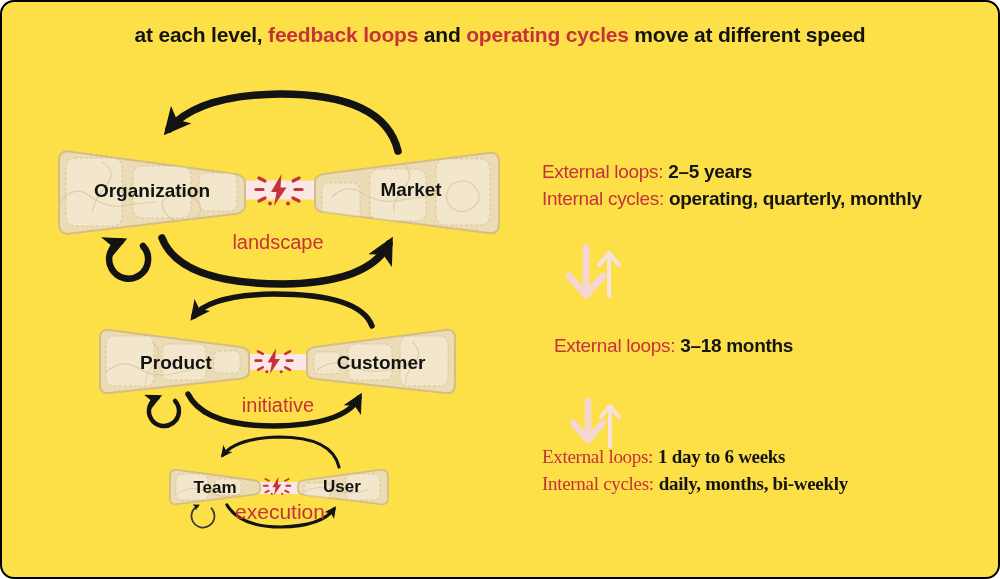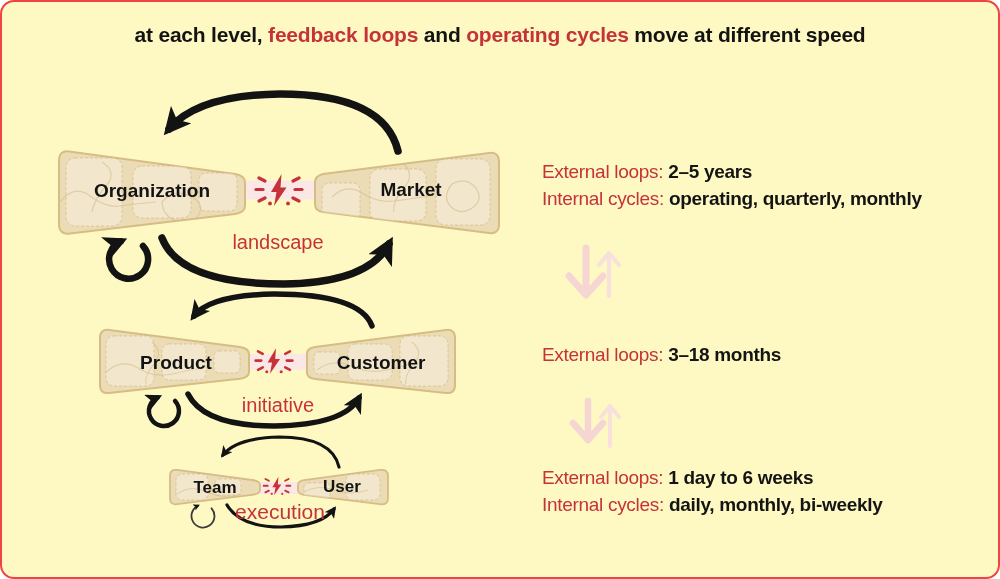--- a/index.html
+++ b/index.html
@@ -1,33 +1,33 @@
 <!DOCTYPE html>
 <html><head>
 <meta charset="utf-8">
 <style>
   html,body{margin:0;padding:0;background:#ffffff;}
   .canvas{
-    position:relative;width:996px;height:575px;background:#fef9c3;
-    border:2px solid #ef4444;border-radius:14px;overflow:hidden;
+    position:relative;width:996px;height:575px;background:#fde047;
+    border:2px solid #000000;border-radius:14px;overflow:hidden;
     font-family:"Liberation Sans","DejaVu Sans",sans-serif;
   }
   .title{
     position:absolute;top:21px;left:0;width:100%;text-align:center;
     font-size:21px;font-weight:700;color:#131313;letter-spacing:-0.2px;
   }
   .title .red{color:#c5323a;}
   svg.diagram{position:absolute;left:0;top:0;}
   .info{
     position:absolute;left:540px;white-space:nowrap;
     font-size:19px;line-height:27px;letter-spacing:-0.3px;
   }
   .info .lab{color:#c5323a;margin-right:5px;font-weight:400;text-align:right;}
   .info .val{color:#141414;font-weight:700;}
-  .info1{top:156px;} .info2{top:339px;} .info3{top:462px;}
+  .info1{top:156px;} .info2{top:330px;margin-left:12px;} .info3{top:441px;font-family:Liberation Serif, serif;}
 </style>
 </head>
 <body>
 
 <div class="canvas">
 
   <div class="title"><span>at each level, </span><span class="red">feedback loops</span><span> and </span><span class="red">operating cycles</span><span> move at different speed</span></div>
 
   <svg class="diagram" width="996" height="575" viewBox="0 0 996 575">
     <defs>
@@ -210,16 +210,16 @@
     <div><span class="lab">External loops:</span><span class="val">2–5 years</span></div>
     <div><span class="lab">Internal cycles:</span><span class="val">operating, quarterly, monthly</span></div>
   </div>
 
   <div class="info info2">
     <div><span class="lab">External loops:</span><span class="val">3–18 months</span></div>
   </div>
 
   <div class="info info3">
     <div><span class="lab">External loops:</span><span class="val">1 day to 6 weeks</span></div>
-    <div><span class="lab">Internal cycles:</span><span class="val">daily, monthly, bi-weekly</span></div>
+    <div><span class="lab">Internal cycles:</span><span class="val">daily, months, bi-weekly</span></div>
   </div>
 
 </div>
 
 </body></html>

